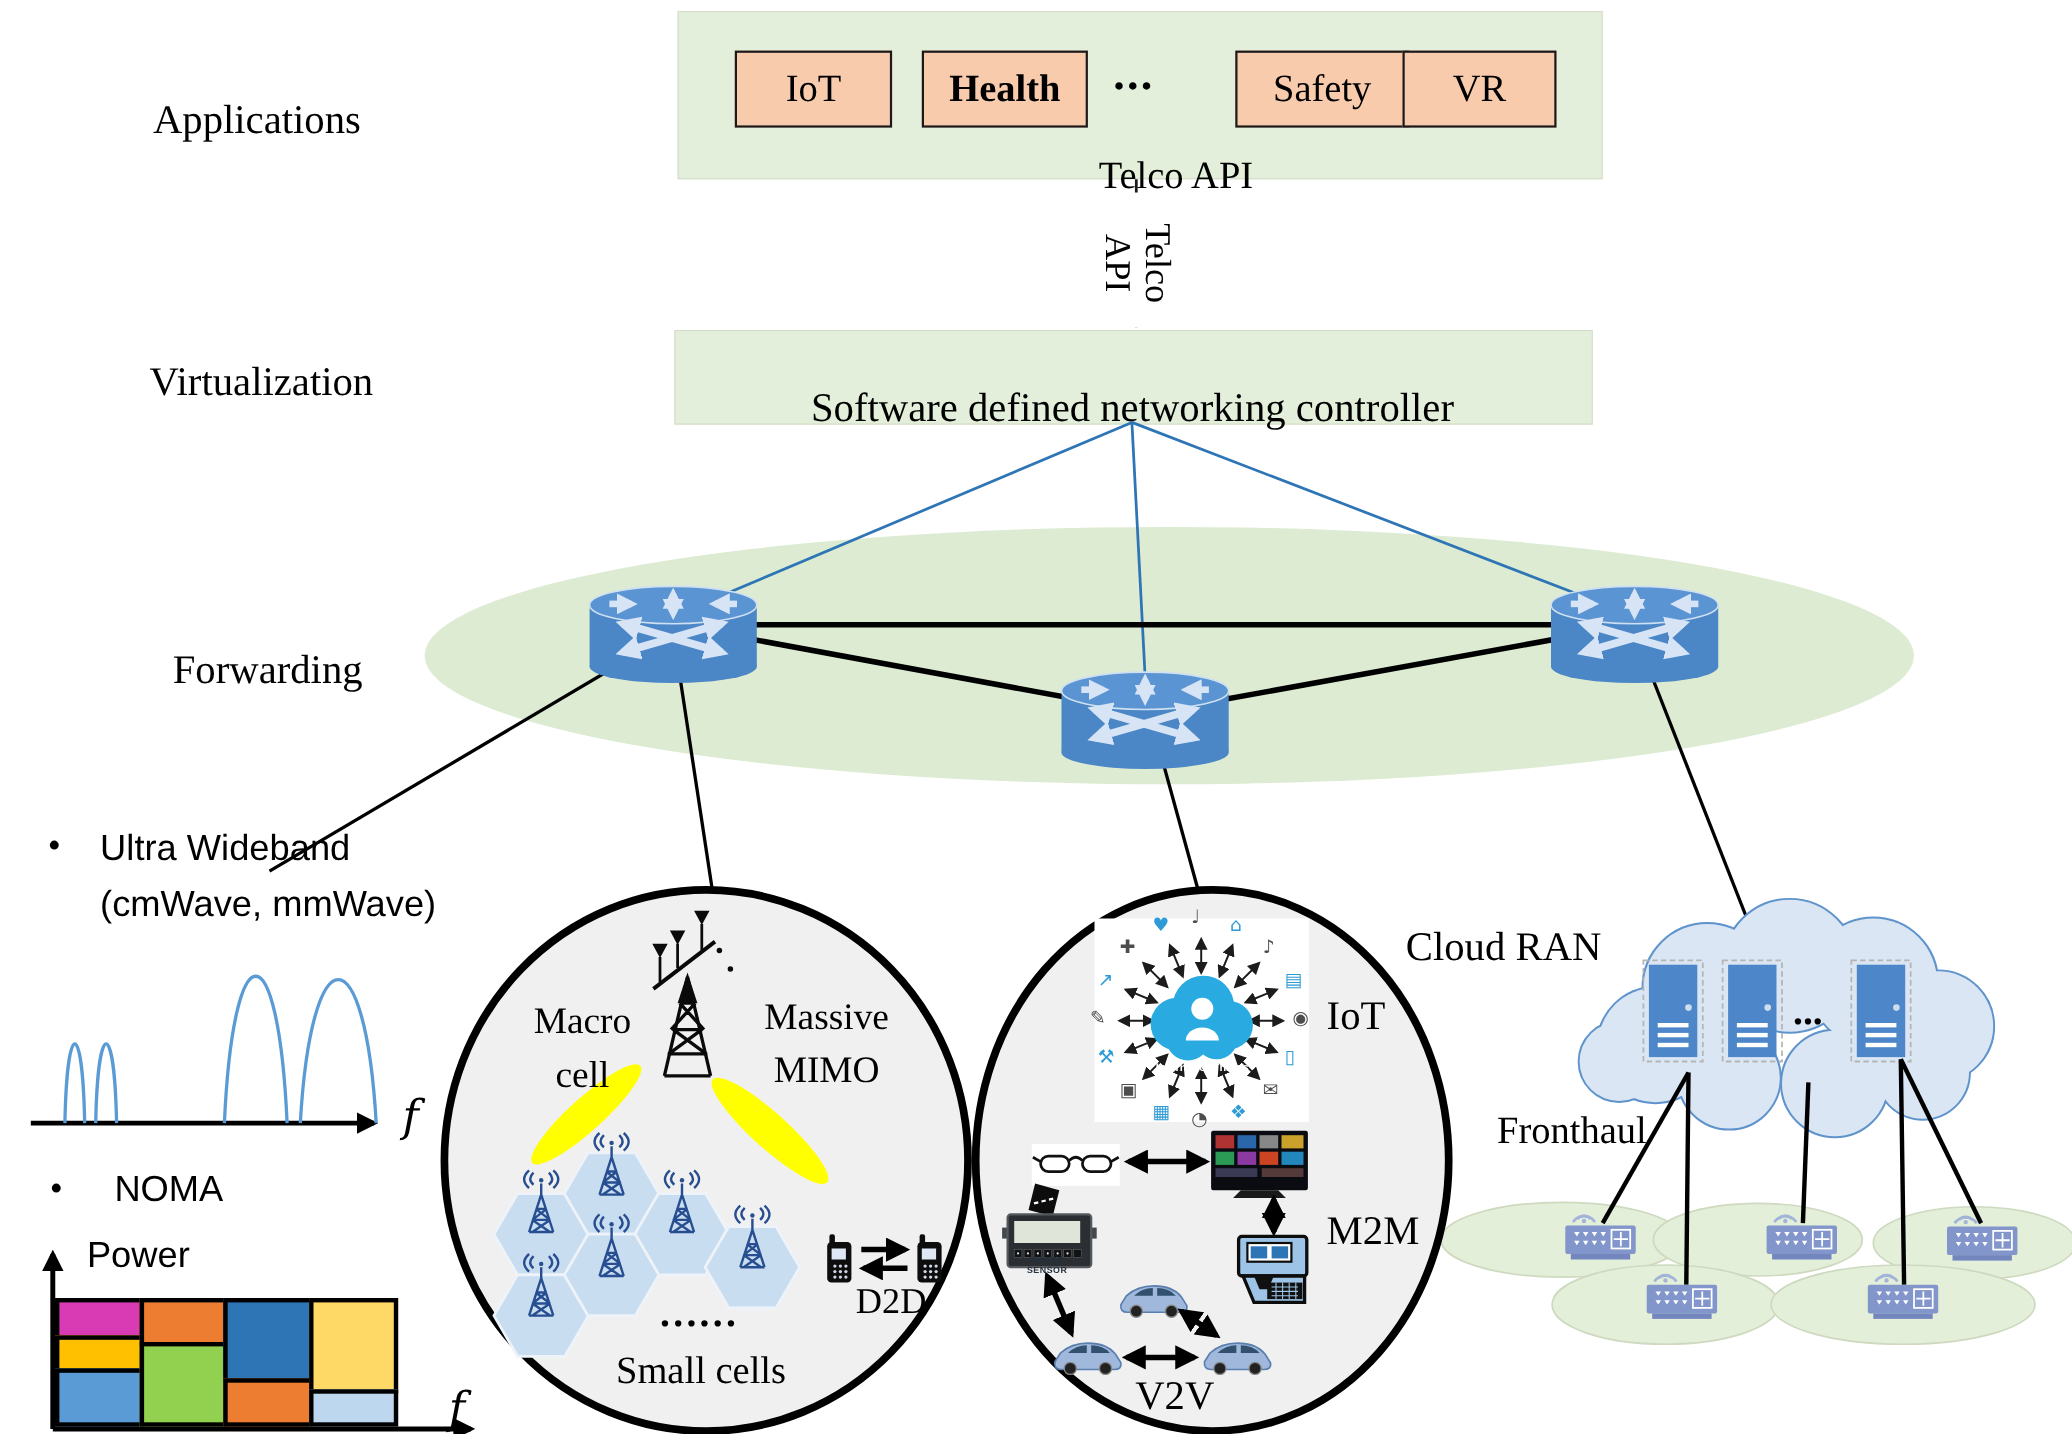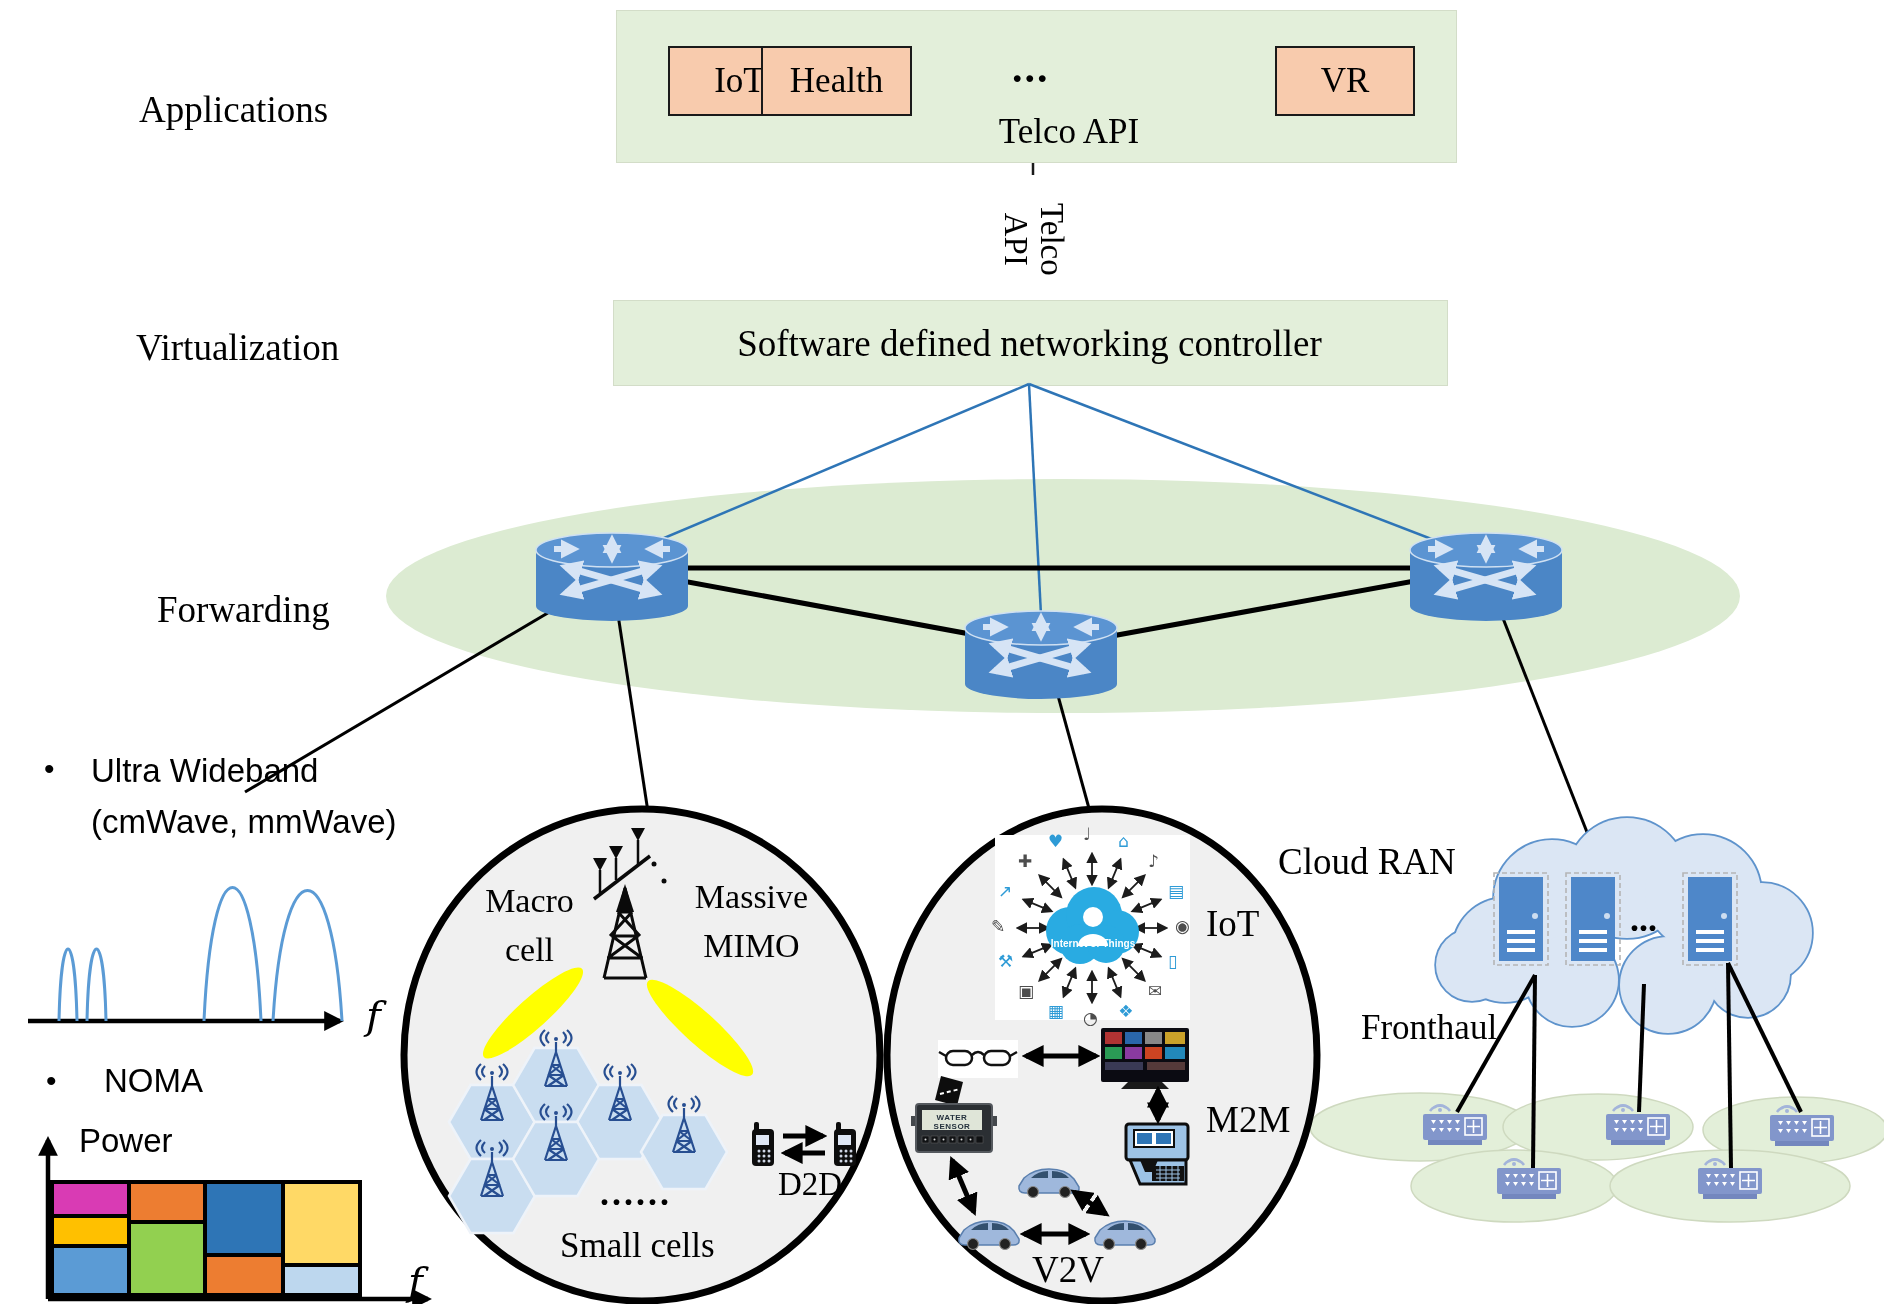--- a/index.html
+++ b/index.html
@@ -7,43 +7,46 @@
        font-family:"Liberation Serif",serif;color:#000;}
   .abs{position:absolute;}
   .lbl{position:absolute;white-space:nowrap;font-family:"Liberation Serif",serif;}
   .sans{font-family:"Liberation Sans",sans-serif;}
   .panel{position:absolute;background:#e3efda;border:1px solid #d3ddc8;}
   .chip{position:absolute;background:#f8cbad;border:2px solid #1a1a1a;display:flex;
         align-items:center;justify-content:center;font-size:35px;}
   .big{font-size:37px;}
   .med{font-size:35px;}
   .ital{font-style:italic;font-family:"DejaVu Serif",serif;}
-  .center{text-align:center;}
+  .center{text-align:center;margin-top:28px;}
   svg{position:absolute;left:0;top:0;pointer-events:none;}
   .ring-ico{position:absolute;font-size:17px;line-height:1;font-family:"DejaVu Sans",sans-serif;}
   .iotArrow{stroke:#1c1c1c;stroke-width:1.8;marker-start:url(#mS);marker-end:url(#mS);}
   .rot-wrap{position:absolute;left:983px;top:180px;width:100px;height:118px;display:flex;
             align-items:center;justify-content:center;background:#fff;}
   .rot-in{transform:rotate(90deg);font-size:33px;line-height:1.1;text-align:center;white-space:nowrap;}
   .seg{box-sizing:border-box;border:4px solid #000;}
   .tiny{position:absolute;font-family:"Liberation Sans",sans-serif;font-weight:bold;}
 </style>
 </head>
 <body>
 
 <div id="fig">
 
   <div class="panel" style="left:616px;top:10px;width:839px;height:151px;"></div>
   <div class="panel" style="left:613px;top:300px;width:833px;height:84px;"></div>
 
   <div class="chip" style="left:668px;top:46px;width:139px;height:66px;">
     <span>IoT</span>
   </div>
-  <div class="chip" style="left:761px;top:46px;width:147px;height:66px;">
+  <div class="chip" style="left:838px;top:46px;width:147px;height:66px;font-weight:bold;">
     <span>Health</span>
+  </div>
+  <div class="chip" style="left:1123px;top:46px;width:154px;height:66px;">
+    <span>Safety</span>
   </div>
   <div class="chip" style="left:1275px;top:46px;width:136px;height:66px;">
     <span>VR</span>
   </div>
   <div class="lbl" style="left:1012px;top:44px;font-size:42px;font-weight:bold;letter-spacing:2px;">...</div>
   <div class="lbl med center" style="left:959px;top:112px;width:220px;">Telco API</div>
 
   <svg width="1884" height="1304" viewBox="0 0 1884 1304">
     <defs>
       <marker id="mB" viewBox="0 0 10 10" refX="8" refY="5" markerWidth="4.4" markerHeight="4.4" orient="auto-start-reverse">

